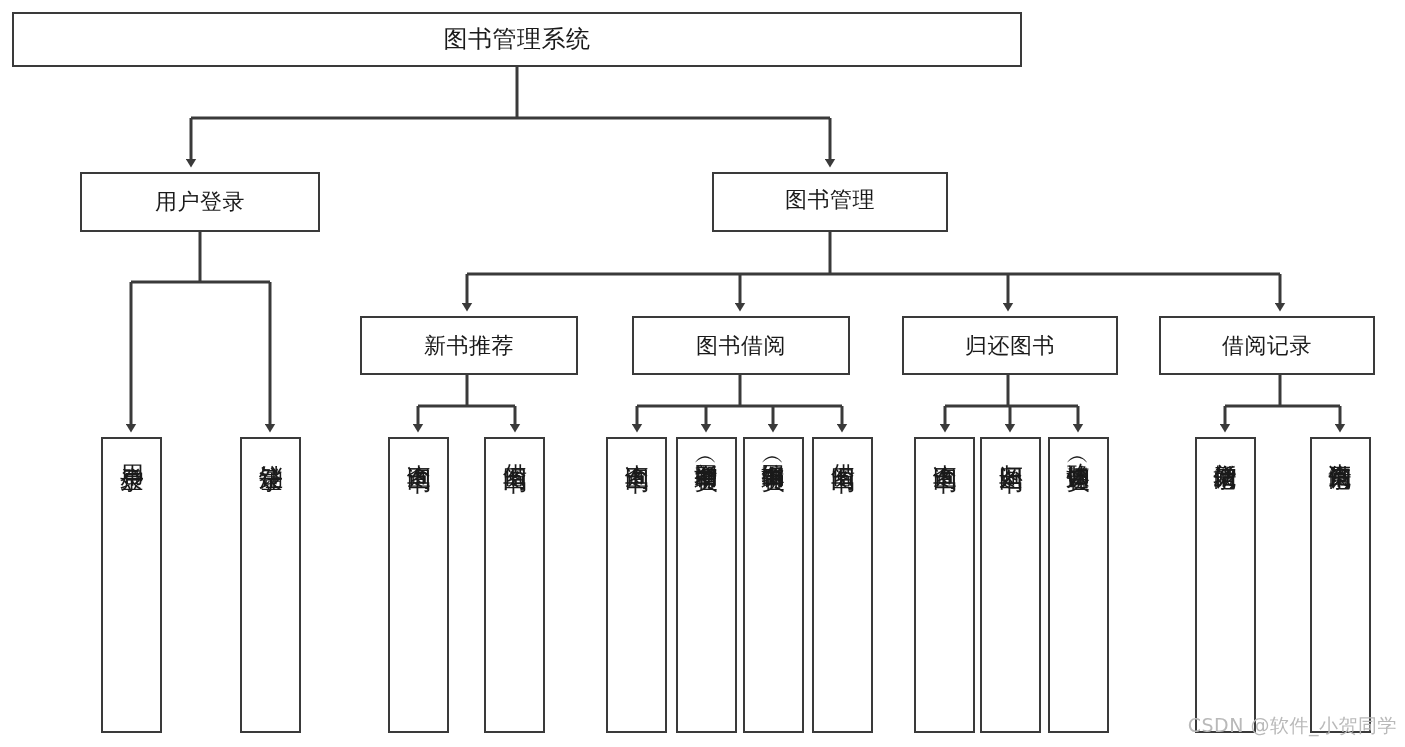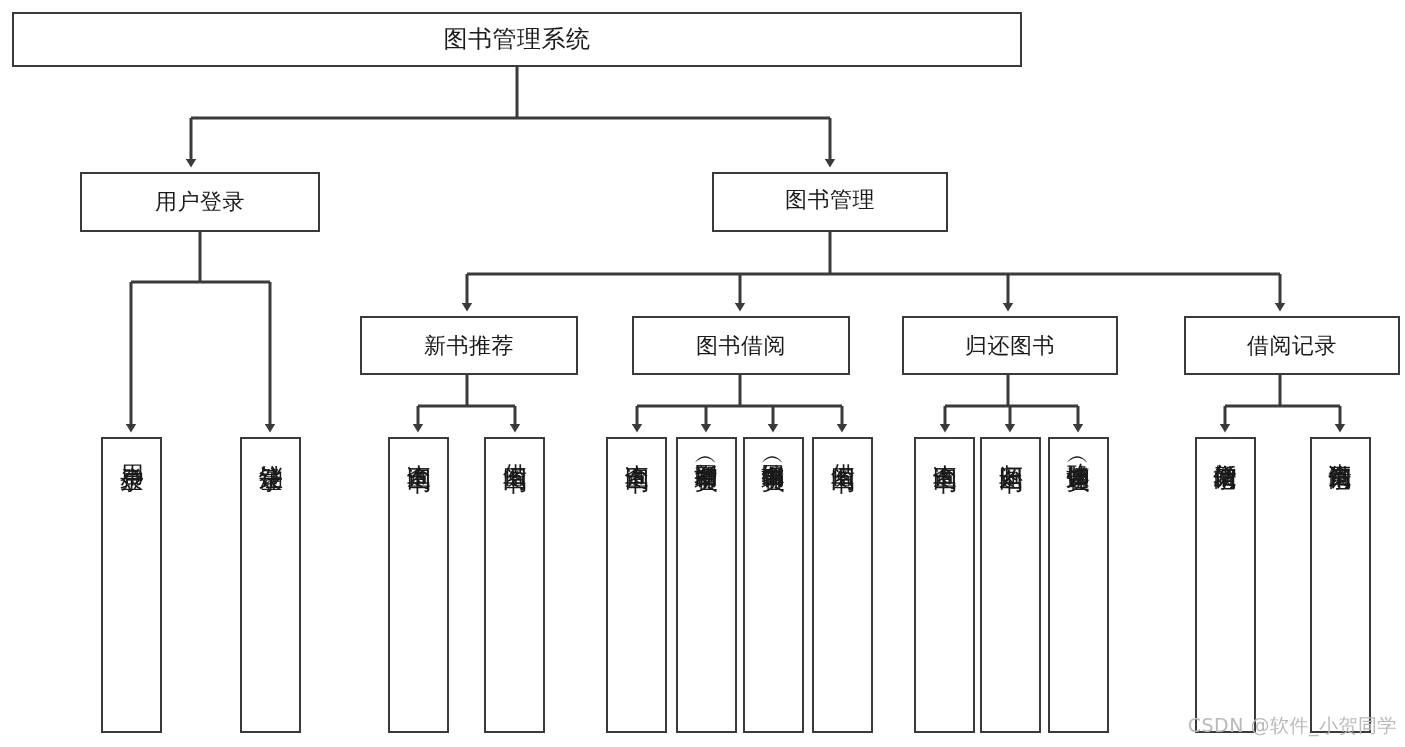--- a/index.html
+++ b/index.html
@@ -134,21 +134,21 @@
   </div>
 
   <div class="node h-node" style="left:632px;top:316px;width:218px;height:59px;">
     <span class="lbl">图书借阅</span>
   </div>
 
   <div class="node h-node" style="left:902px;top:316px;width:216px;height:59px;">
     <span class="lbl">归还图书</span>
   </div>
 
-  <div class="node h-node" style="left:1184px;top:316px;width:216px;height:59px;">
+  <div class="node h-node" style="left:1159px;top:316px;width:216px;height:59px;">
     <span class="lbl">借阅记录</span>
   </div>
 
   <div class="node v-node" style="left:101px;top:437px;width:61px;height:296px;">
     <span class="lbl">用户登录</span>
   </div>
 
   <div class="node v-node" style="left:240px;top:437px;width:61px;height:296px;">
     <span class="lbl">注销登录</span>
   </div>

